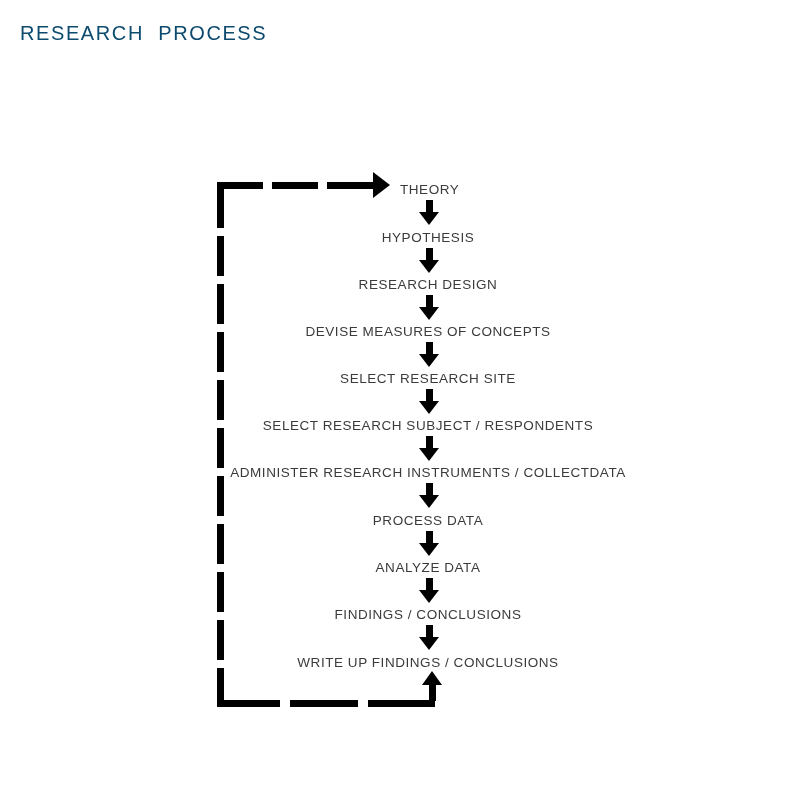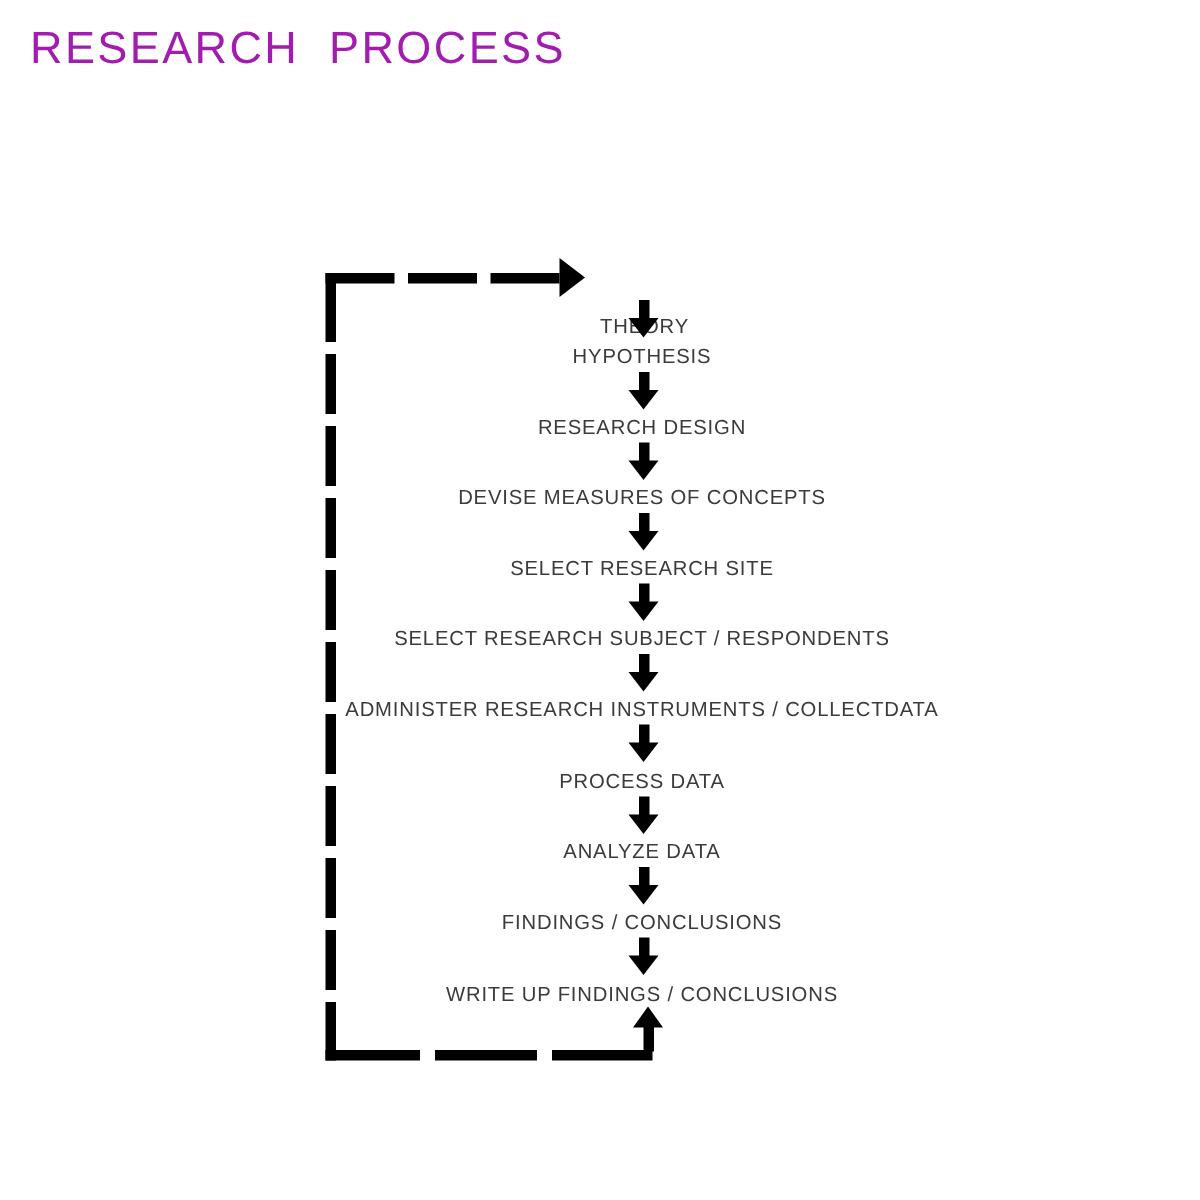--- a/index.html
+++ b/index.html
@@ -15,24 +15,24 @@
     background: #ffffff;
     overflow: hidden;
     font-family: "Liberation Sans", "DejaVu Sans", sans-serif;
   }
 
   
   #page-title {
     position: absolute;
     left: 20px;
     top: 16px;
-    font-size: 30px;
+    font-size: 20px;
     font-weight: 300;
     letter-spacing: 1.6px;
-    color: #a21caf;
+    color: #0c4a6e;
     white-space: pre;
     line-height: 34px;
   }
 
   
   #watermark {
     position: absolute;
     left: 236px;
     top: 378px;
     width: 330px;
@@ -65,21 +65,20 @@
     line-height: 16px;
   }
   .step-label.centered {
     left: 0;
     width: 856px;
     text-align: center;
   }
   .step-label.theory {
     left: 400px;
     text-align: left;
-    margin-top: 28px;
   }
 
   
   .arrow-down {
     position: absolute;
     width: 20px;
     height: 25px;
   }
   .arrow-down .shaft {
     position: absolute;

